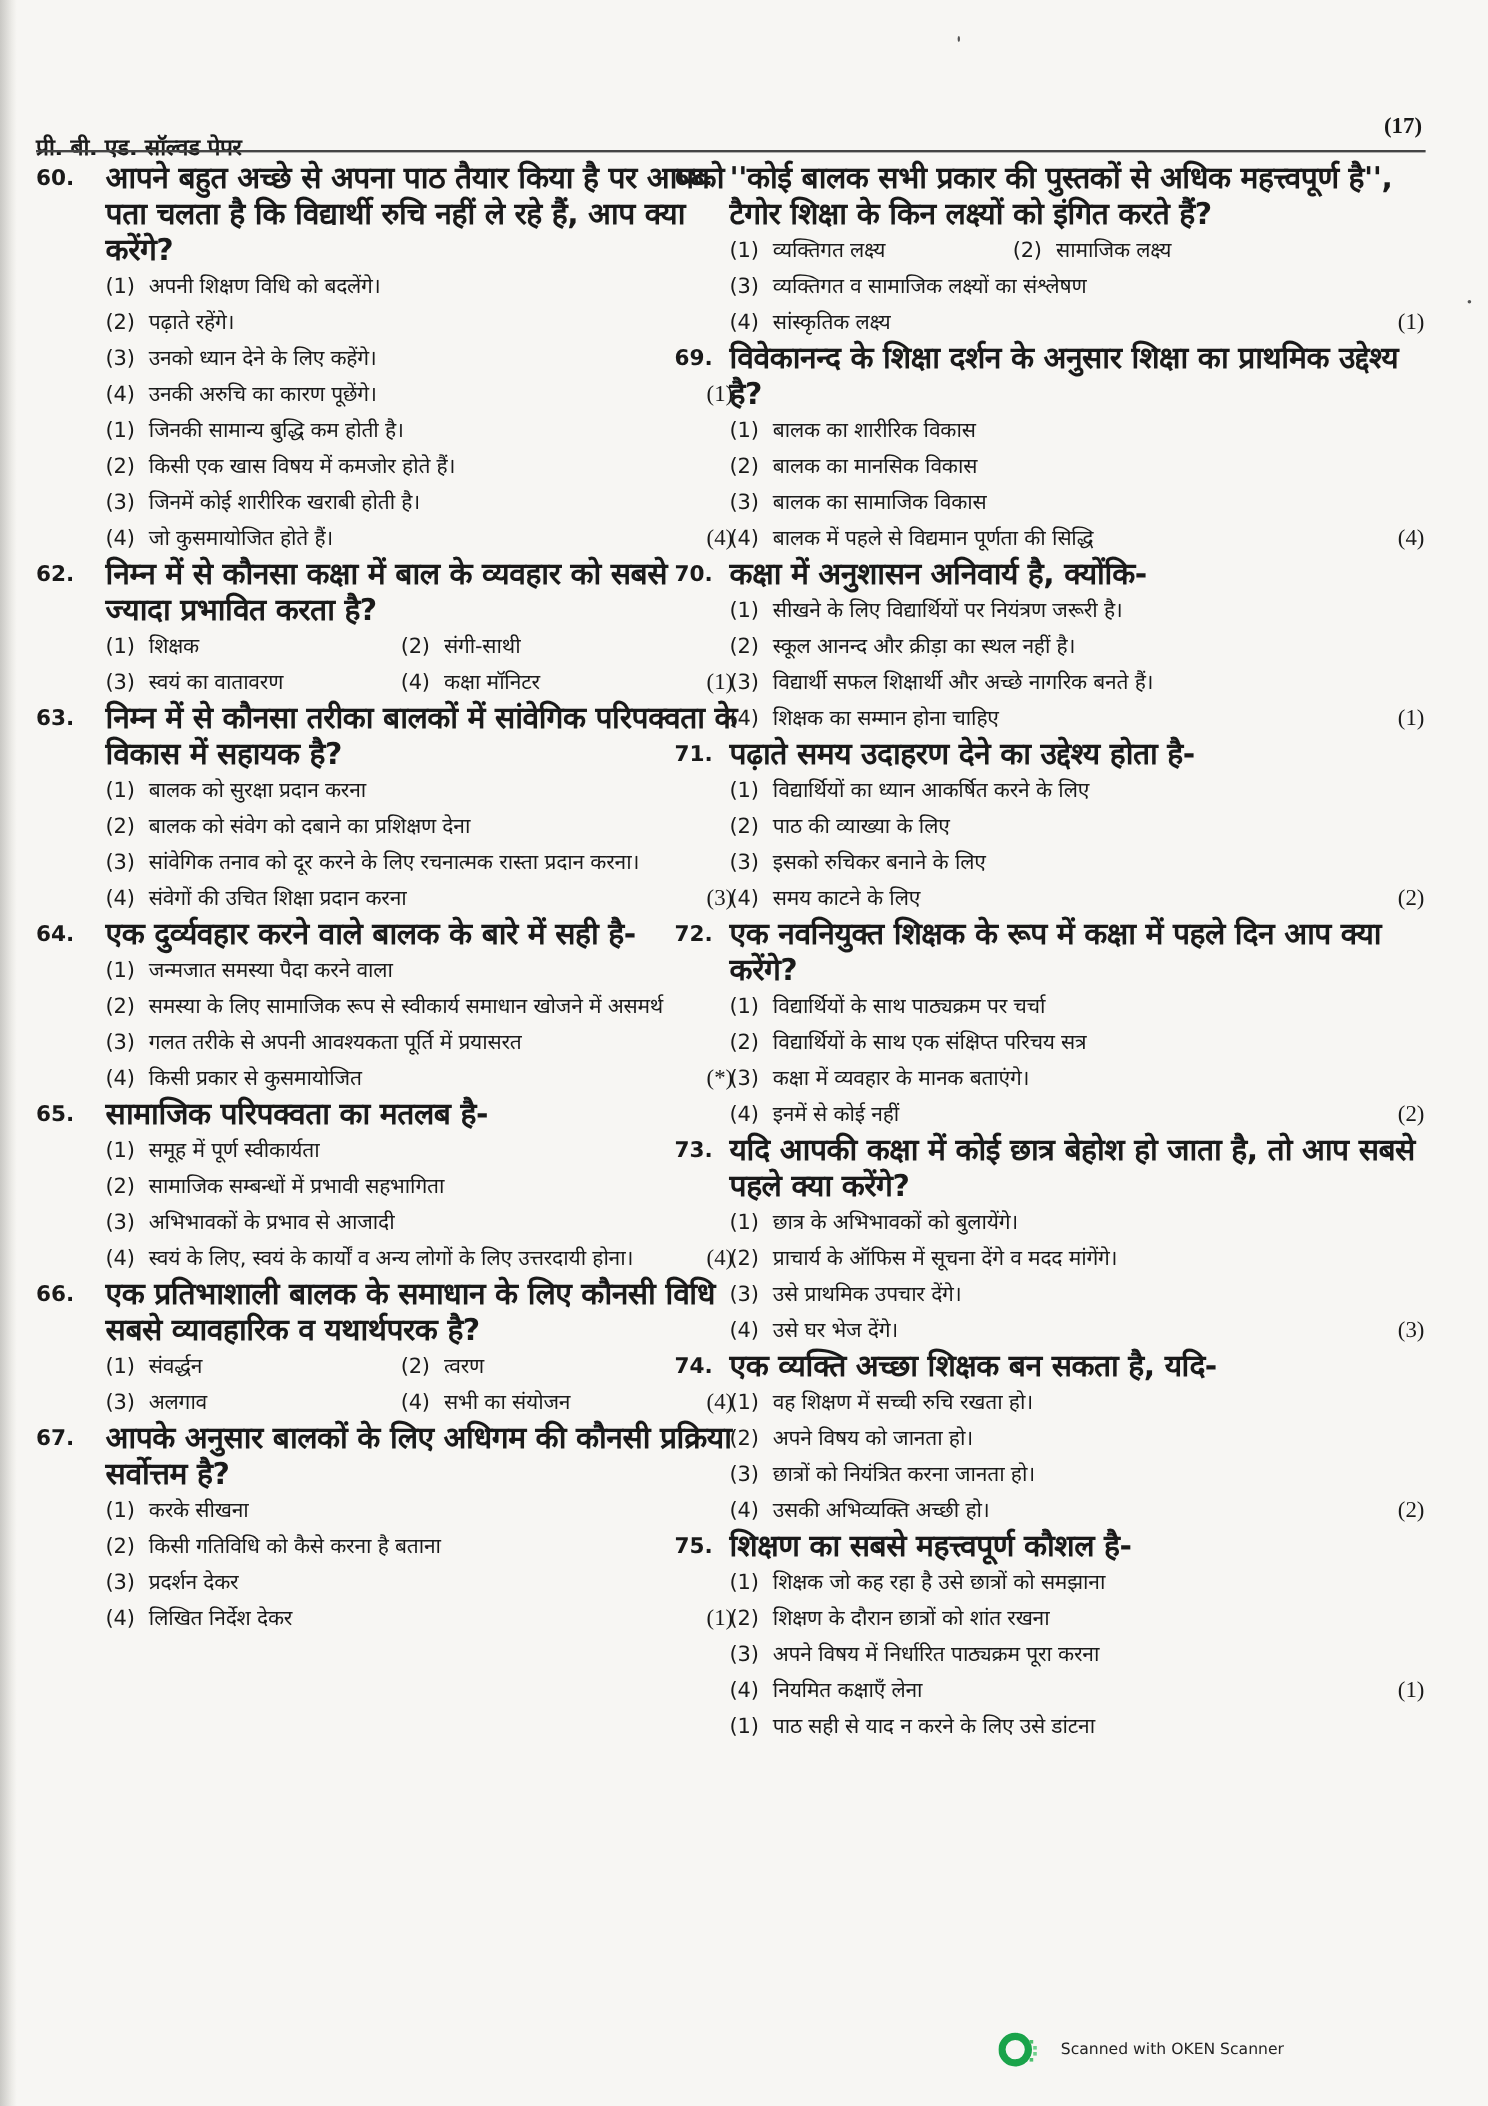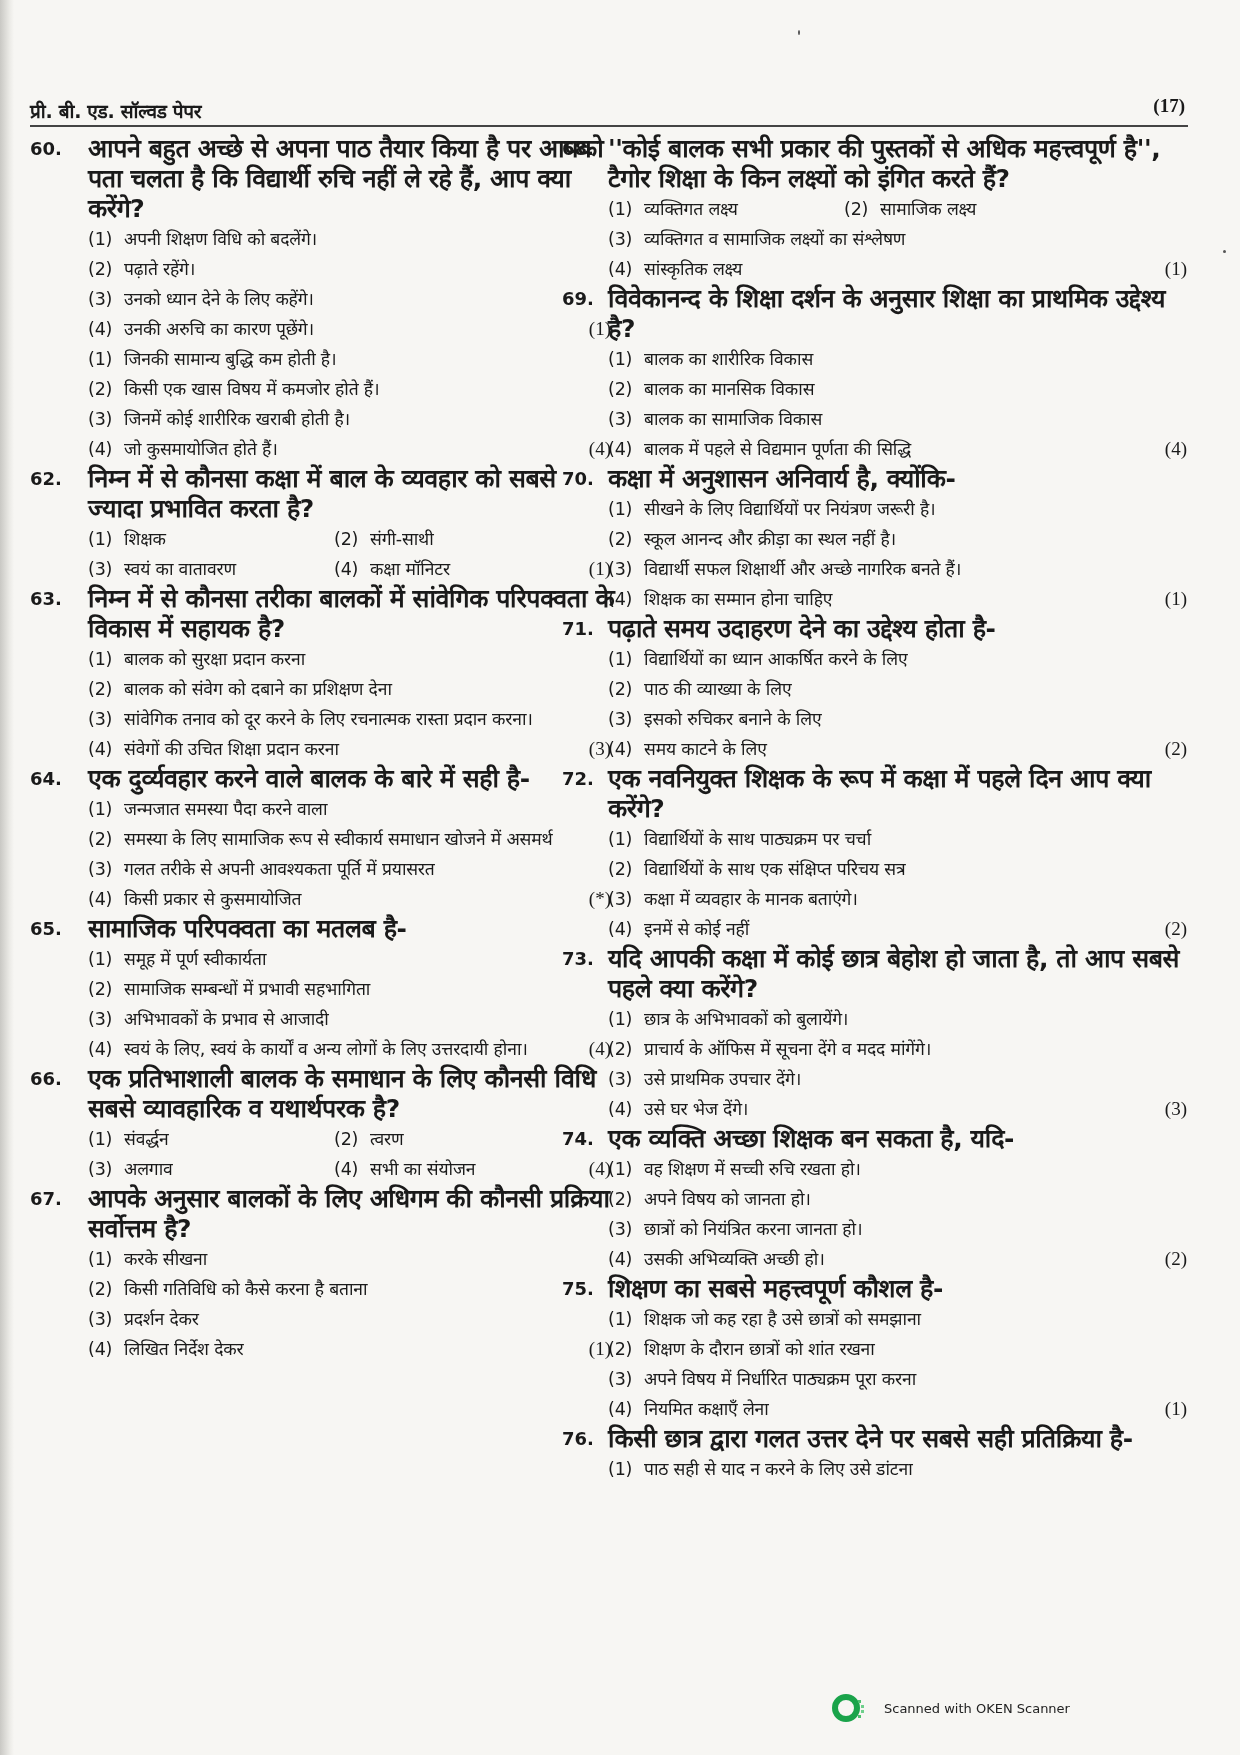--- a/index.html
+++ b/index.html
@@ -10,21 +10,21 @@
     color: #1a1a1a;
   }
   .page-shadow {
     position: absolute; left: 0; top: 0; width: 14px; height: 1755px;
     background: linear-gradient(to right, #c9c8c4, #ecebe7 70%, rgba(247,246,243,0));
   }
   .header {
     position: absolute; left: 30px; top: 93px; width: 1155px; height: 30px;
   }
   .header-title {
-    position: absolute; left: 0; top: 5px;
+    position: absolute; left: 0; top: 16px;
     font-size: 19px; font-weight: bold; letter-spacing: -0.3px;
   }
   .page-number {
     position: absolute; right: 0; top: 2px;
     font-family: "Liberation Serif", serif; font-size: 19px; font-weight: bold;
   }
   .header-rule {
     position: absolute; left: 30px; top: 125px; width: 1158px; height: 2px;
     background: #444;
   }
@@ -311,24 +311,20 @@
     <div class="options">
       <div class="opt"><span class="opt-num">(1)</span><span>शिक्षक जो कह रहा है उसे छात्रों को समझाना</span></div>
       <div class="opt"><span class="opt-num">(2)</span><span>शिक्षण के दौरान छात्रों को शांत रखना</span></div>
       <div class="opt"><span class="opt-num">(3)</span><span>अपने विषय में निर्धारित पाठ्यक्रम पूरा करना</span></div>
       <div class="opt"><span class="opt-num">(4)</span><span>नियमित कक्षाएँ लेना</span></div>
       <span class="answer">(1)</span>
     </div>
   </div>
 
   <div class="question">
-    <div class="q-head">
-      <span class="q-num">76.</span>
-      <div class="q-text">किसी छात्र द्वारा गलत उत्तर देने पर सबसे सही प्रतिक्रिया है-</div>
-    </div>
     <div class="options">
       <div class="opt"><span class="opt-num">(1)</span><span>पाठ सही से याद न करने के लिए उसे डांटना</span></div>
     </div>
   </div>
 </div>
 
 <div class="footer-badge">
   <div class="scanner-logo">
     <svg width="36" height="36" viewBox="0 0 36 36">
       <circle cx="14" cy="18" r="11" fill="none" stroke="#1aa34a" stroke-width="6"></circle>

